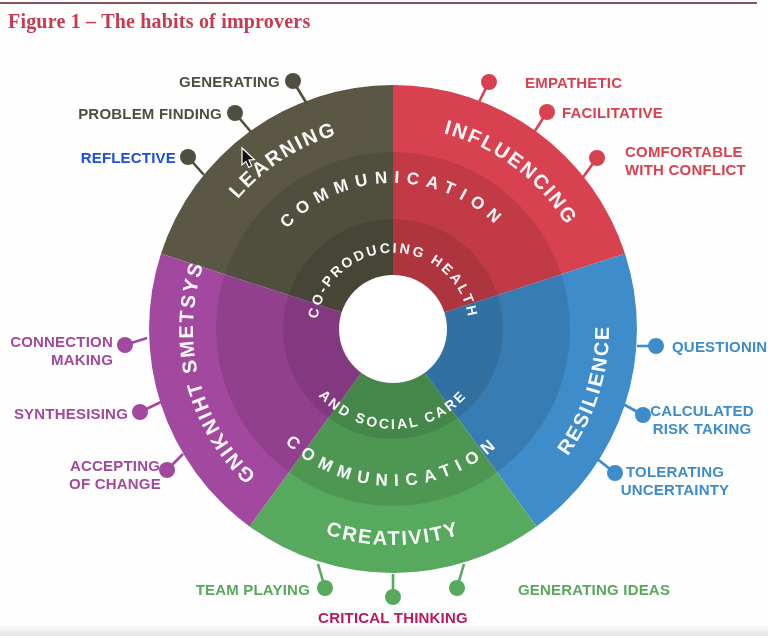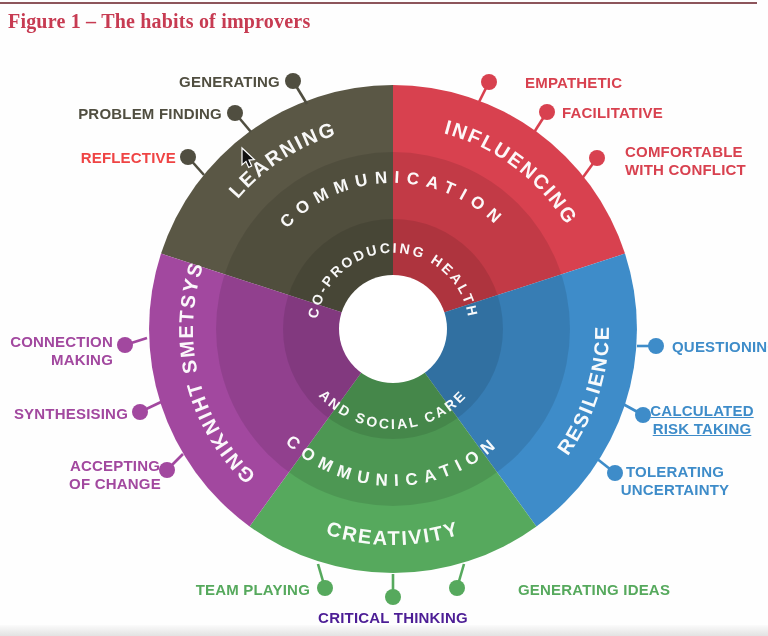--- a/index.html
+++ b/index.html
@@ -107,35 +107,35 @@
   <line class="connector" x1="140" y1="412" x2="161" y2="402" stroke="#a2489f"></line>
   <circle cx="140" cy="412" r="8" fill="#a2489f"></circle>
   <line class="connector" x1="167" y1="470" x2="183" y2="454" stroke="#a2489f"></line>
   <circle cx="167" cy="470" r="8" fill="#a2489f"></circle>
 
   <path d="M242 148 l0 17 l4 -3.6 l2.7 6 l3 -1.4 l-2.7 -5.9 l5.3 -0.5 Z" fill="#111111" stroke="#ffffff" stroke-width="1.2"></path>
 </svg>
 
 <div class="callout align-r" style="right: 488px; top: 73px; color: rgb(80, 78, 64);">GENERATING</div>
 <div class="callout align-r" style="right: 546px; top: 105px; color: rgb(80, 78, 64);">PROBLEM FINDING</div>
-<div class="callout align-r" style="right: 592px; top: 149px; color: #ef4444;">REFLECTIVE</div>
+<div class="callout align-r" style="right: 592px; top: 149px; color: #1d4ed8;">REFLECTIVE</div>
 
 <div class="callout" style="left: 525px; top: 74px; color: rgb(216, 65, 79);">EMPATHETIC</div>
 <div class="callout" style="left: 562px; top: 104px; color: rgb(216, 65, 79);">FACILITATIVE</div>
 <div class="callout" style="left: 613px; top: 143px; color: rgb(216, 65, 79); margin-left: 12px;">COMFORTABLE
 WITH CONFLICT</div>
 
 <div class="callout" style="left: 672px; top: 338px; color: rgb(62, 140, 201);">QUESTIONING</div>
-<div class="callout align-c" style="left: 702px; top: 402px; color: rgb(62, 140, 201); text-decoration: underline;">CALCULATED
+<div class="callout align-c" style="left: 702px; top: 402px; color: rgb(62, 140, 201);">CALCULATED
 RISK TAKING</div>
 <div class="callout align-c" style="left: 675px; top: 463px; color: rgb(62, 140, 201);">TOLERATING
 UNCERTAINTY</div>
 
 <div class="callout" style="left: 473px; top: 581px; color: rgb(86, 169, 93); margin-left: 45px;">GENERATING IDEAS</div>
-<div class="callout align-c" style="left: 393px; top: 609px; color: #4c1d95;">CRITICAL THINKING</div>
+<div class="callout align-c" style="left: 393px; top: 609px; color: #be185d;">CRITICAL THINKING</div>
 <div class="callout align-r" style="right: 458px; top: 581px; color: rgb(86, 169, 93);">TEAM PLAYING</div>
 
 <div class="callout align-r" style="right: 655px; top: 333px; color: rgb(162, 72, 159);">CONNECTION
 MAKING</div>
 <div class="callout align-r" style="right: 640px; top: 405px; color: rgb(162, 72, 159); text-align: right;">SYNTHESISING</div>
 <div class="callout align-c" style="left: 115px; top: 457px; color: rgb(162, 72, 159);">ACCEPTING
 OF CHANGE</div>
 
 <div class="bottom-strip"></div>
 

